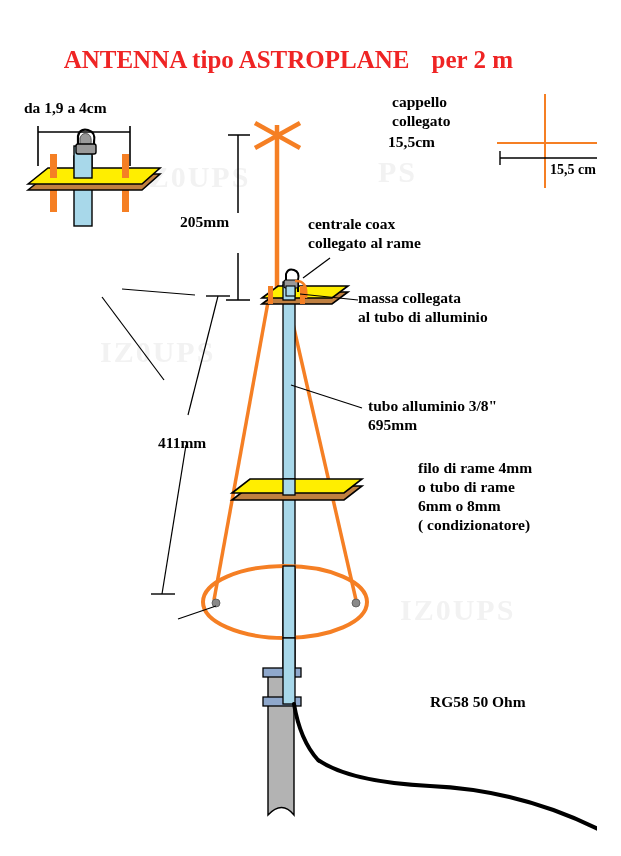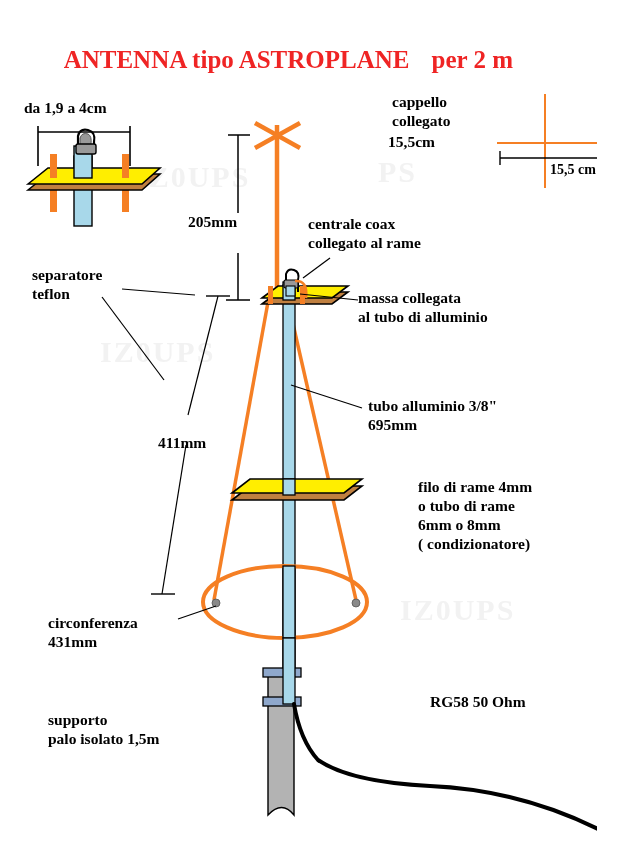--- a/index.html
+++ b/index.html
@@ -168,41 +168,35 @@
     <line x1="303" y1="278" x2="330" y2="258" stroke="#000" stroke-width="1.2"></line>
 
     <line x1="300" y1="294" x2="358" y2="300" stroke="#000" stroke-width="1.2"></line>
 
     <line x1="291" y1="385" x2="362" y2="408" stroke="#000" stroke-width="1.2"></line>
 
     <line x1="178" y1="619" x2="216" y2="606" stroke="#000" stroke-width="1.2"></line>
 
   </svg>
 
-  <div class="abs lbl" style="left:180px; top:212px;margin-left:8px;">205mm</div>
+  <div class="abs lbl" style="left:180px; top:212px;">205mm</div>
   <div class="abs lbl" style="left:158px; top:433px;">411mm</div>
 
-  <div class="abs lbl" style="left:32px; top:265px;"><span style="white-space:pre-line;">separatore
-teflon</span></div>
 
   <div class="abs lbl" style="left:308px; top:214px;"><span style="white-space:pre-line;">centrale coax
 collegato al rame</span></div>
 
   <div class="abs lbl" style="left:358px; top:288px;"><span style="white-space:pre-line;">massa collegata
 al tubo di alluminio</span></div>
 
   <div class="abs lbl" style="left:368px; top:396px;"><span style="white-space:pre-line;">tubo alluminio 3/8"
 695mm</span></div>
 
-  <div class="abs lbl" style="left:418px; top:477px;"><span style="white-space:pre-line;">filo di rame 4mm
+  <div class="abs lbl" style="left:418px; top:458px;"><span style="white-space:pre-line;">filo di rame 4mm
 o tubo di rame
 6mm o 8mm
 ( condizionatore)</span></div>
 
-  <div class="abs lbl" style="left:48px; top:613px;"><span style="white-space:pre-line;">circonferenza
-431mm</span></div>
-
-  <div class="abs lbl" style="left:48px; top:710px;"><span style="white-space:pre-line;">supporto
-palo isolato 1,5m</span></div>
+
 
   <div class="abs lbl" style="left:430px; top:692px;">RG58 50 Ohm</div>
 
 </div>
 
 </body></html>

